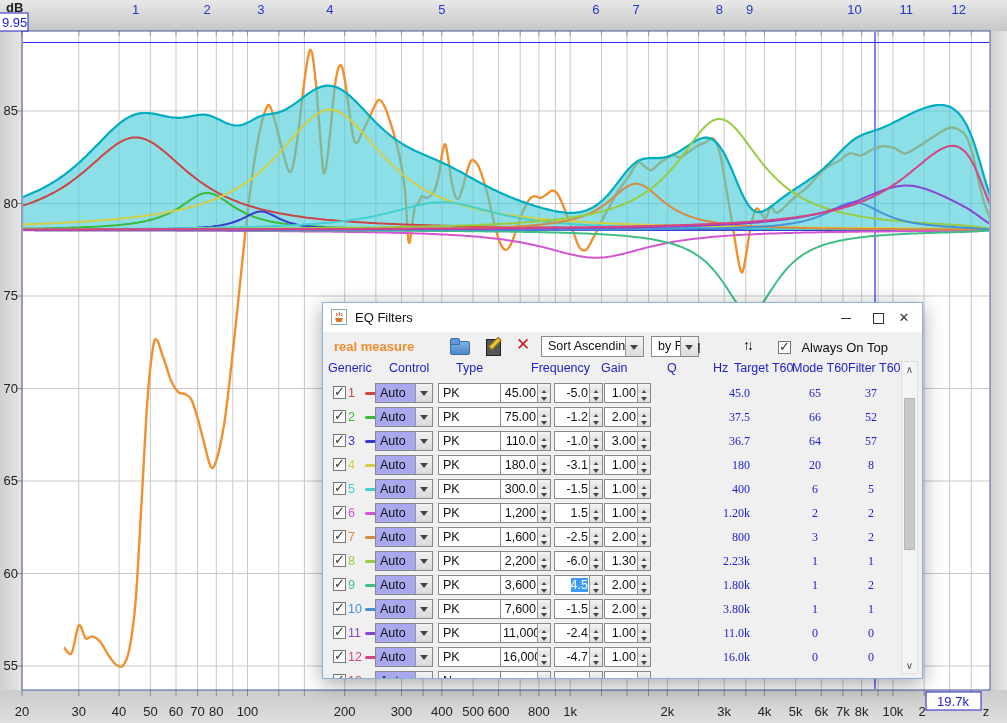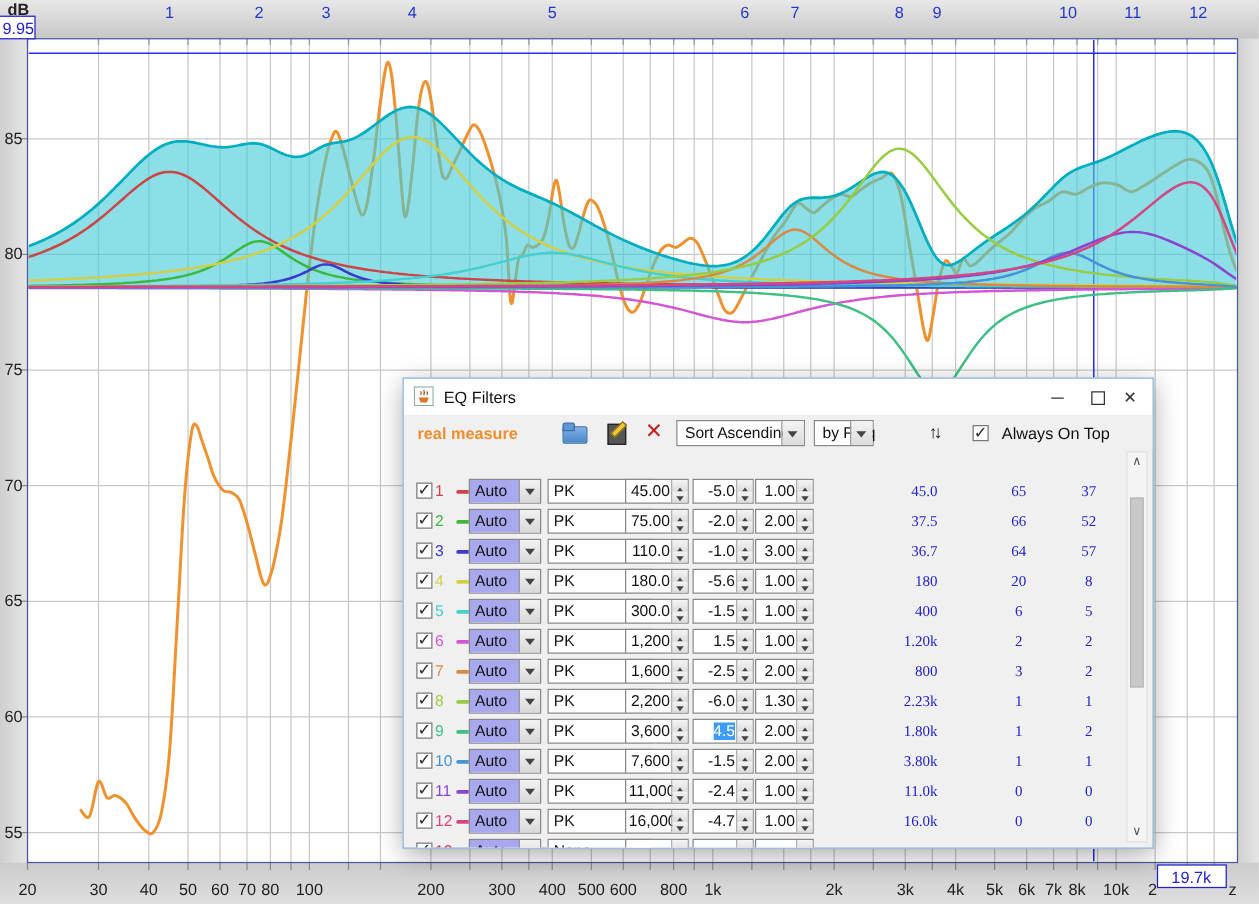--- a/index.html
+++ b/index.html
@@ -337,20 +337,32 @@
         <span class="val">by Freq</span>
         <span class="btn"></span>
       </span>
       <span class="updown">↑↓</span>
       <span class="aot">
         <span class="cbox checked"></span>
         <span class="lbl">Always On Top</span>
       </span>
     </div>
 
+    <div class="thead" id="thead">
+        <span style="left: 5px;">Generic</span>
+        <span style="left: 66px;">Control</span>
+        <span style="left: 133px;">Type</span>
+        <span style="left: 208px;">Frequency</span>
+        <span style="left: 278px;">Gain</span>
+        <span style="left: 344px;">Q</span>
+        <span style="left: 390px;">Hz</span>
+        <span style="left: 411px;">Target T60</span>
+        <span style="left: 469px;">Mode T60</span>
+        <span style="left: 525px;">Filter T60</span>
+      </div>
     <div id="rows">
         <div class="row" style="top: 0px;">
           <span class="cb cbox checked"></span>
           <span class="num" style="color:#ce4343">1</span>
           <span class="sw" style="background:#ce4343"></span>
           <span class="rcombo auto">
             <span class="field"></span>
             <span class="val">Auto</span>
             <span class="btn"></span>
           </span>
@@ -397,21 +409,21 @@
             <span class="btn"></span>
           </span>
           <span class="spin freq">
             <span class="val">75.00</span>
             <span class="btns">
               <span class="up"></span>
               <span class="dn"></span>
             </span>
           </span>
           <span class="spin gain">
-            <span class="val">-2.0</span>
+            <span class="val">-1.2</span>
             <span class="btns">
               <span class="up"></span>
               <span class="dn"></span>
             </span>
           </span>
           <span class="spin q">
             <span class="val">2.00</span>
             <span class="btns">
               <span class="up"></span>
               <span class="dn"></span>
@@ -473,21 +485,21 @@
             <span class="btn"></span>
           </span>
           <span class="spin freq">
             <span class="val">180.0</span>
             <span class="btns">
               <span class="up"></span>
               <span class="dn"></span>
             </span>
           </span>
           <span class="spin gain">
-            <span class="val">-5.6</span>
+            <span class="val">-3.1</span>
             <span class="btns">
               <span class="up"></span>
               <span class="dn"></span>
             </span>
           </span>
           <span class="spin q">
             <span class="val">1.00</span>
             <span class="btns">
               <span class="up"></span>
               <span class="dn"></span>

